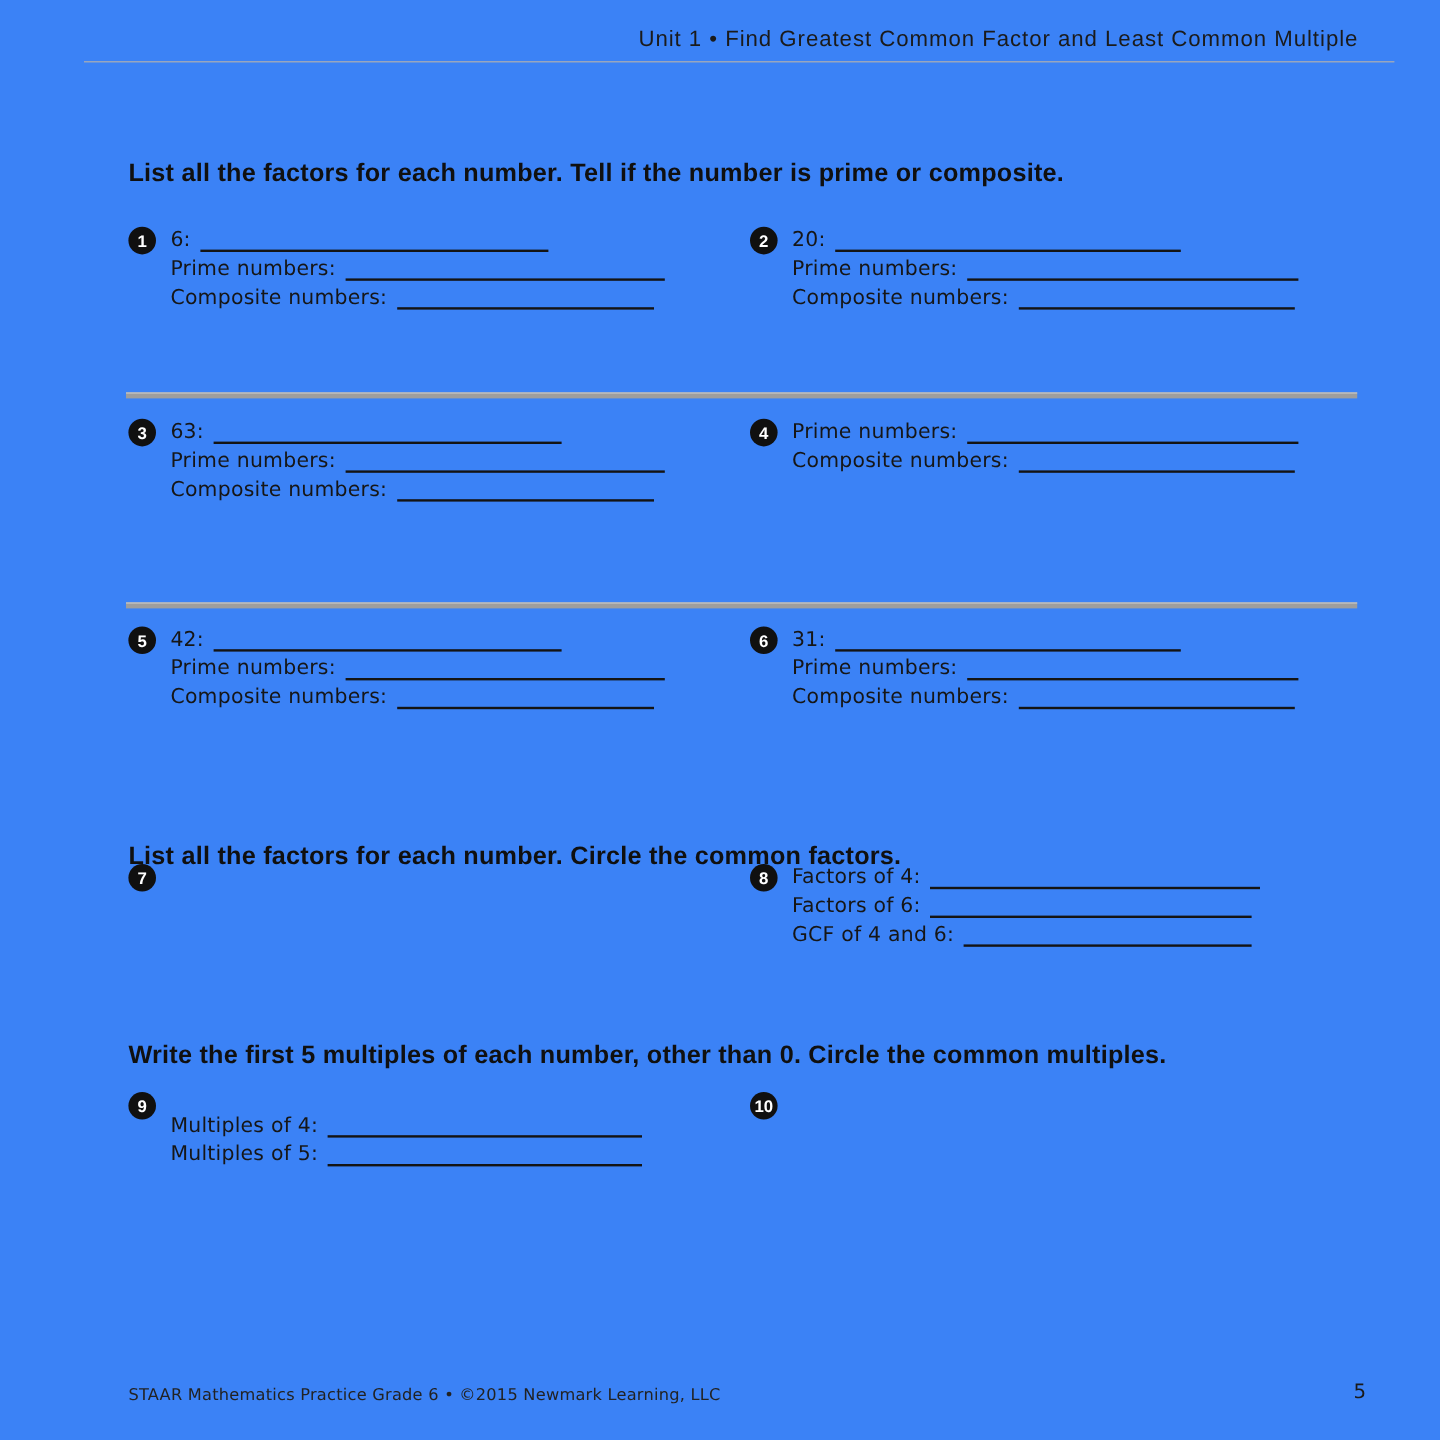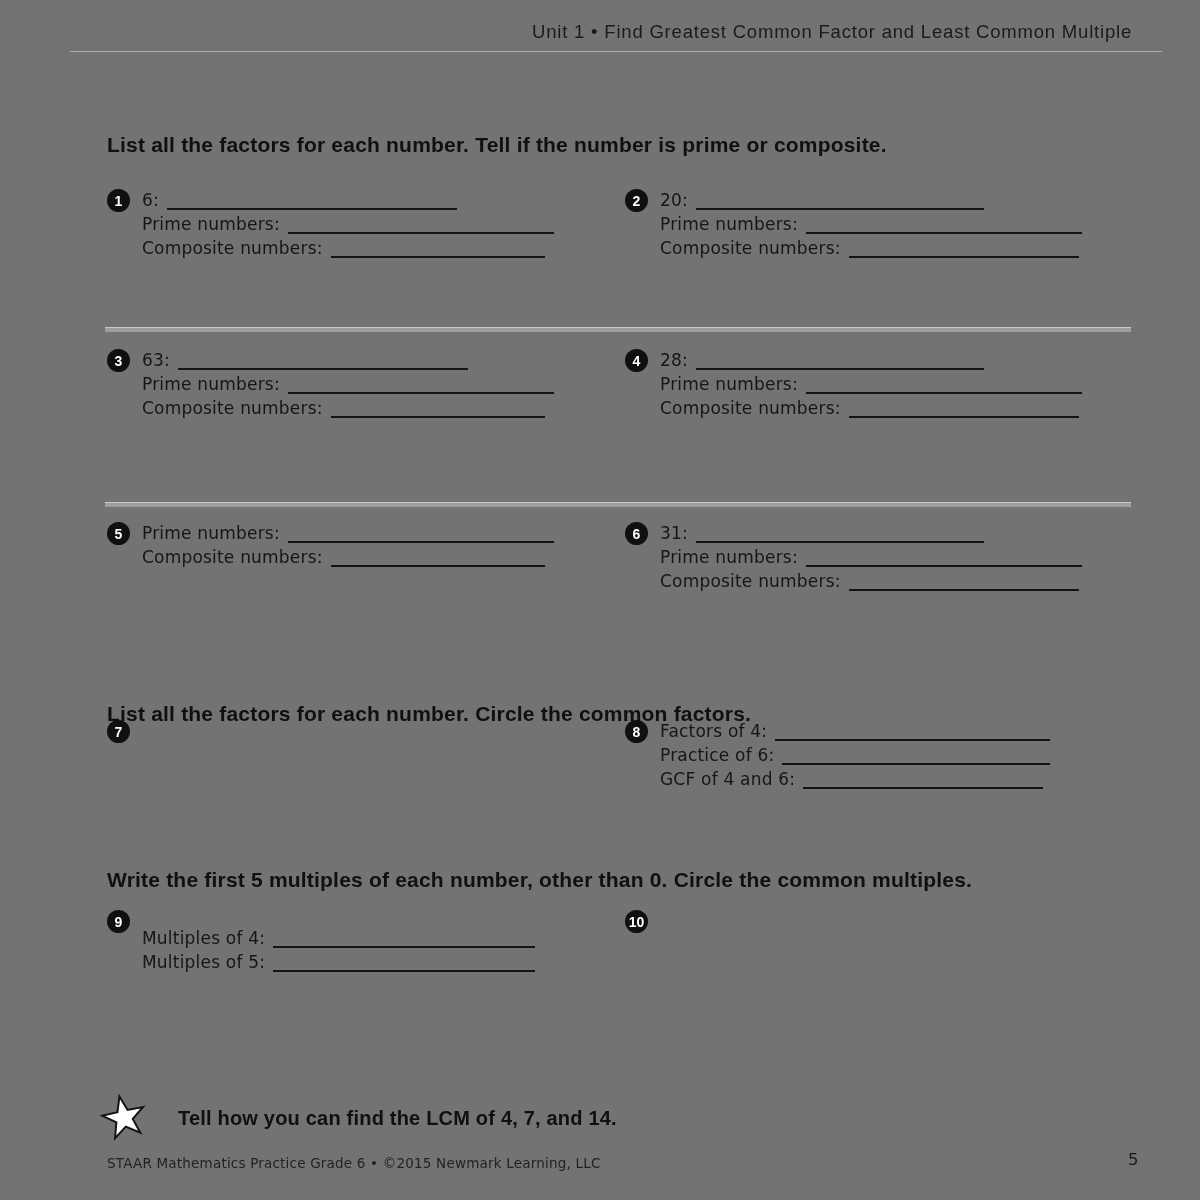--- a/index.html
+++ b/index.html
@@ -1,16 +1,16 @@
 <!DOCTYPE html>
 <html><head>
 <meta charset="utf-8">
 <style>
   html,body{margin:0;padding:0;background:#ffffff;}
-  .page{position:relative;width:1200px;height:1200px;background:#737373;
+  .page{position:relative;width:1200px;height:1200px;background:#3b82f6;
         font-family:"DejaVu Sans",sans-serif;color:#161616;overflow:hidden;}
 
   .header-title{position:absolute;top:21px;right:68px;font-family:"Liberation Sans",sans-serif;
                 font-size:18.5px;letter-spacing:0.8px;color:#1b1b1b;white-space:nowrap;}
   .header-rule{position:absolute;top:51px;left:70px;width:1092px;height:1px;background:#b0b0b0;}
 
   .name-row{position:absolute;top:79px;left:107px;width:905px;display:flex;align-items:flex-end;
             font-size:18px;font-weight:bold;letter-spacing:0.4px;}
   .name-row .blank{height:19px;}
   .nblank{flex:1;margin-left:10px;}
@@ -114,41 +114,41 @@
         <div class="prow">
             <span class="plabel">Composite numbers:</span>
             <span class="blank" style="width:214px"></span>
           </div>
       </div>
     </div>
     <div class="problem prob-right">
       <span class="badge">4</span>
       <div class="rows">
         <div class="prow">
-            <span class="plabel">28:</span>
-            <span class="blank" style="width:288px"></span>
-          </div>
-        <div class="prow">
             <span class="plabel">Prime numbers:</span>
             <span class="blank" style="width:276px"></span>
           </div>
         <div class="prow">
             <span class="plabel">Composite numbers:</span>
             <span class="blank" style="width:230px"></span>
           </div>
       </div>
     </div>
   </div>
 
   <div class="separator sep2"></div>
 
   <div class="pair pair3">
     <div class="problem prob-left">
       <span class="badge">5</span>
       <div class="rows">
+        <div class="prow">
+            <span class="plabel">42:</span>
+            <span class="blank" style="width:290px"></span>
+          </div>
         <div class="prow">
             <span class="plabel">Prime numbers:</span>
             <span class="blank" style="width:266px"></span>
           </div>
         <div class="prow">
             <span class="plabel">Composite numbers:</span>
             <span class="blank" style="width:214px"></span>
           </div>
       </div>
     </div>
@@ -178,21 +178,21 @@
       <span class="badge">7</span>
     </div>
     <div class="problem prob-right">
       <span class="badge">8</span>
       <div class="rows">
         <div class="prow">
             <span class="plabel">Factors of 4:</span>
             <span class="blank" style="width:275px"></span>
           </div>
         <div class="prow">
-            <span class="plabel">Practice of 6:</span>
+            <span class="plabel">Factors of 6:</span>
             <span class="blank" style="width:268px"></span>
           </div>
         <div class="prow">
             <span class="plabel">GCF of 4 and 6:</span>
             <span class="blank" style="width:240px"></span>
           </div>
       </div>
     </div>
   </div>
 
@@ -210,23 +210,17 @@
             <span class="plabel">Multiples of 5:</span>
             <span class="blank" style="width:262px"></span>
           </div>
       </div>
     </div>
     <div class="problem prob-right raised">
       <span class="badge">10</span>
     </div>
   </div>
 
-  <div class="star-row">
-    <svg class="star-icn" viewBox="0 0 48 48">
-      <polygon points="24,2 29.17,16.88 44.92,17.2 32.37,26.72 36.93,41.8 24,32.8 11.07,41.8 15.63,26.72 3.08,17.2 18.83,16.88" fill="#ffffff" stroke="#141414" stroke-width="2" stroke-linejoin="miter" transform="rotate(-12 24 24)"></polygon>
-    </svg>
-    <span class="star-prompt">Tell how you can find the LCM of 4, 7, and 14.</span>
-  </div>
 
   <div class="footer-credit">STAAR Mathematics Practice Grade 6 • ©2015 Newmark Learning, LLC</div>
   <div class="page-num">5</div>
 
 </div>
 
 </body></html>

